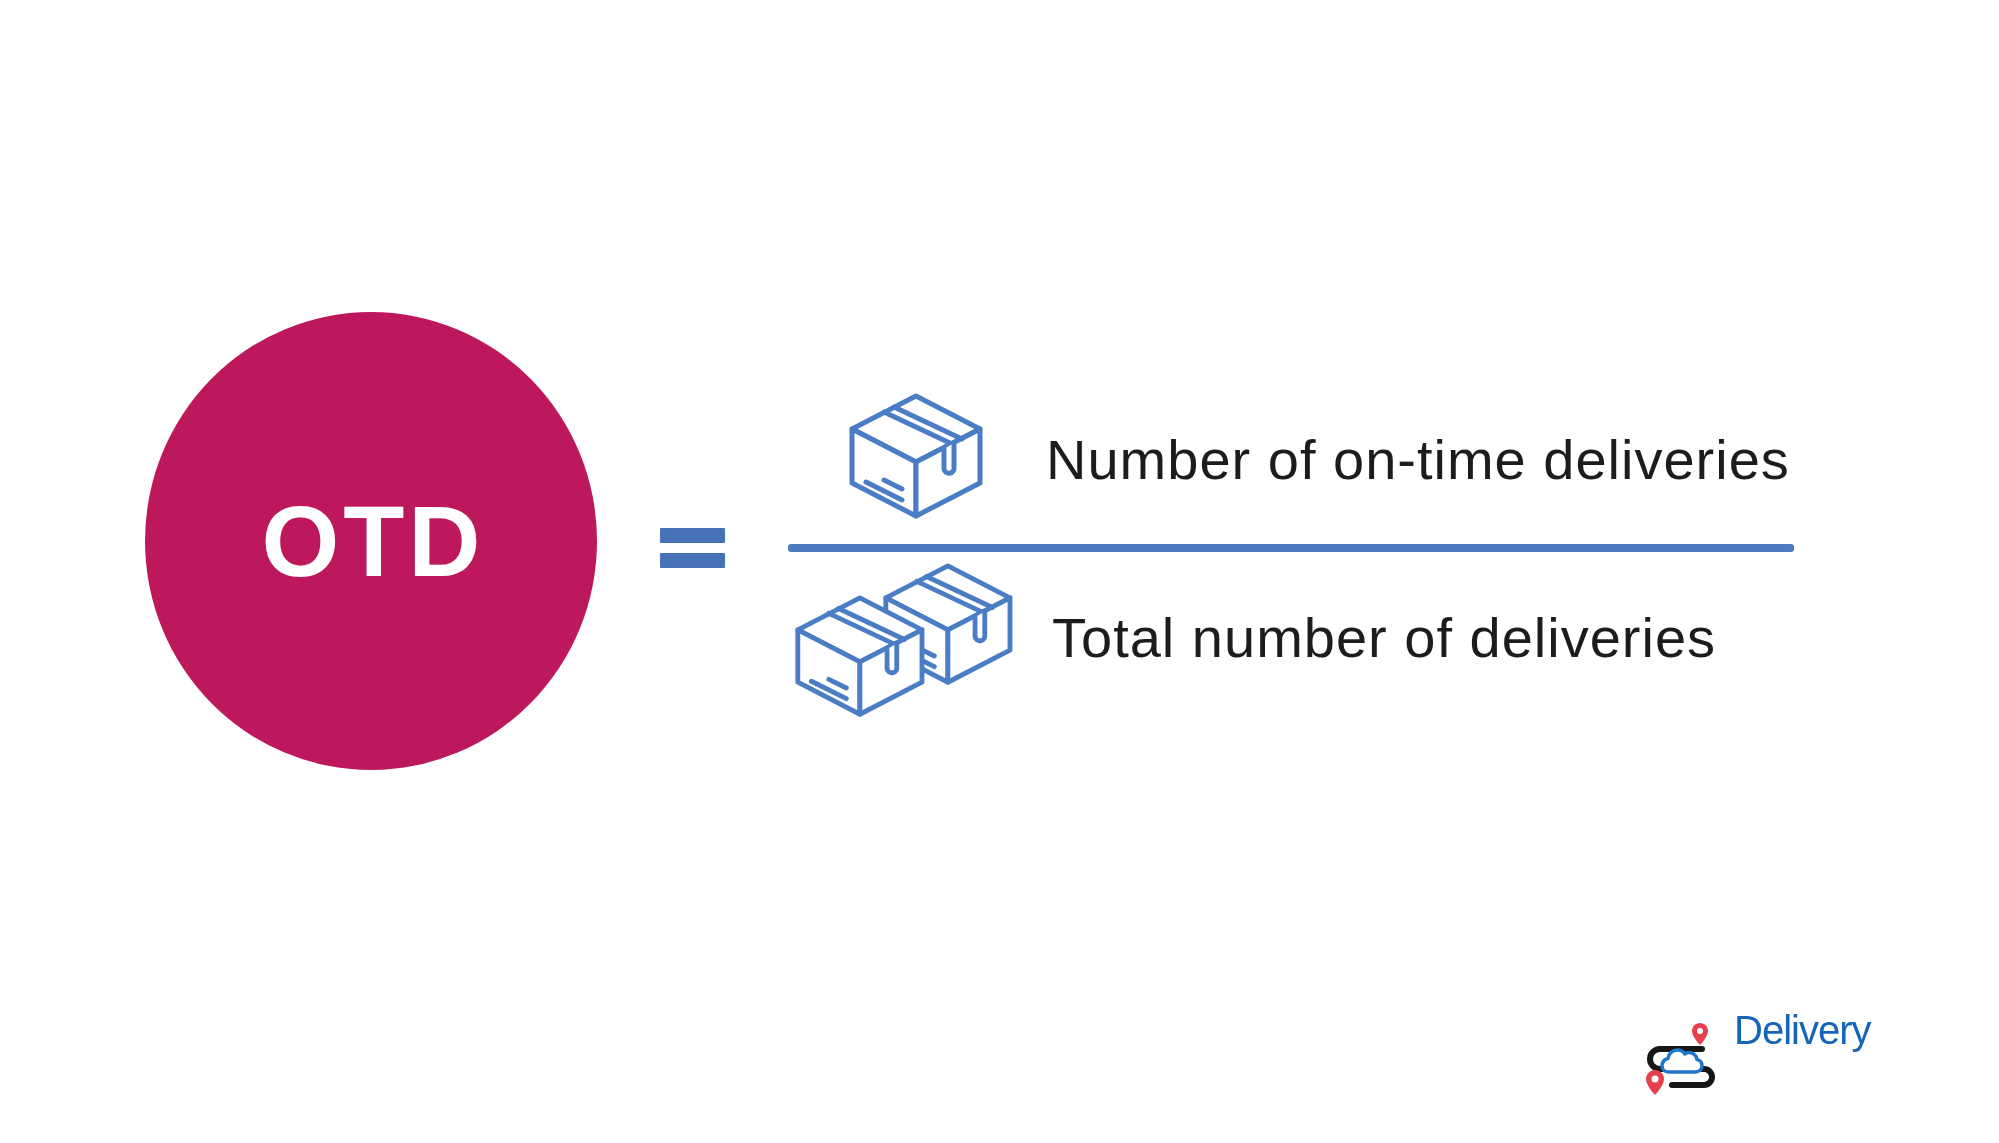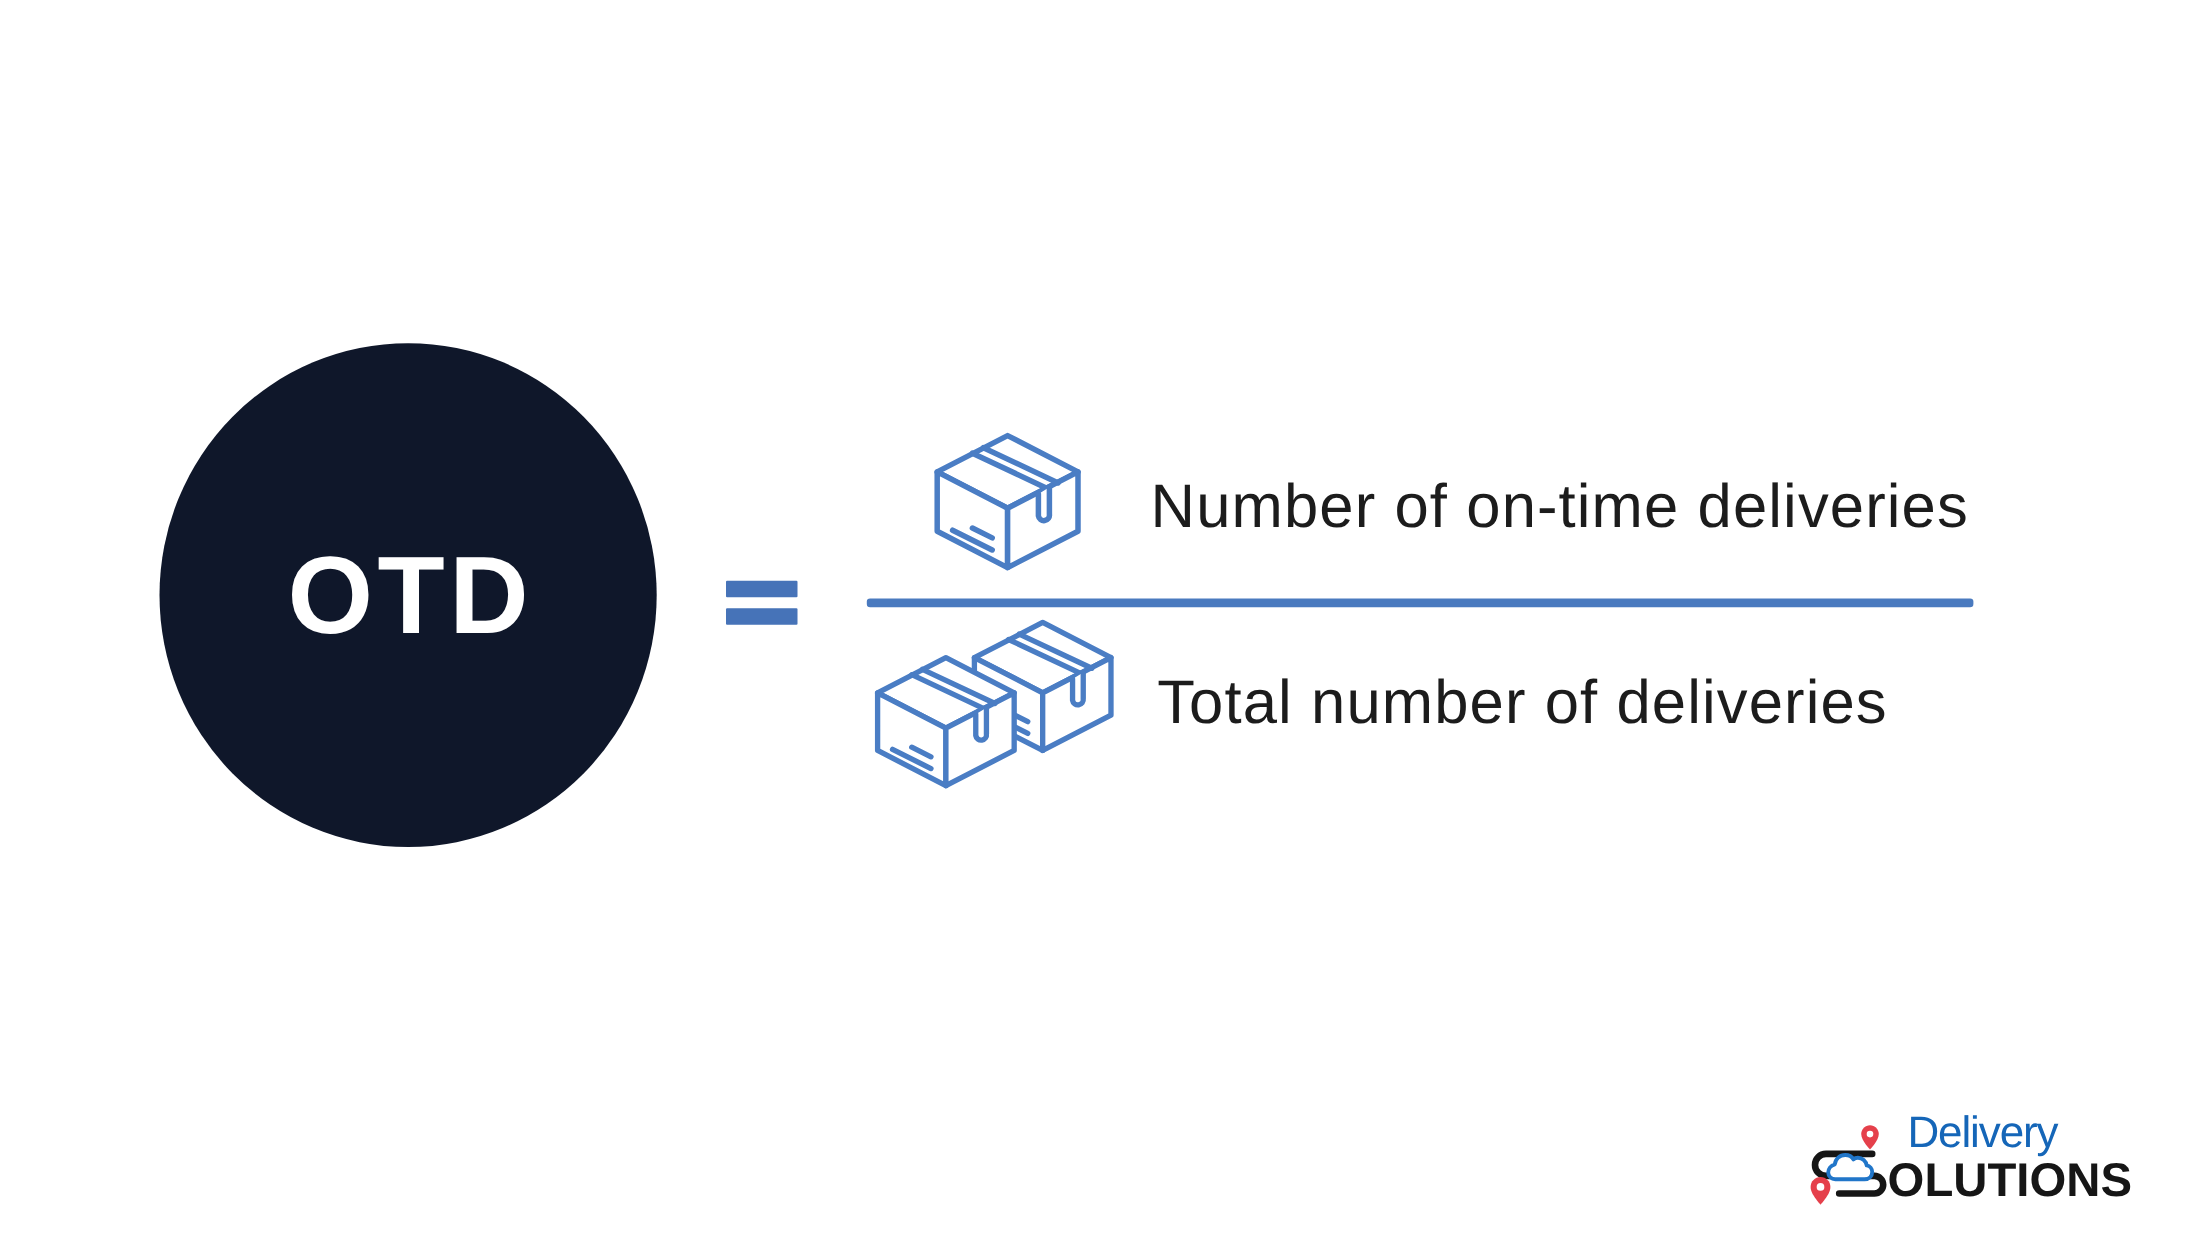--- a/index.html
+++ b/index.html
@@ -13,21 +13,21 @@
     background: #ffffff;
     overflow: hidden;
   }
 
   
   .otd-circle {
     position: absolute;
     left: 145px; top: 312px;
     width: 452px; height: 458px;
     border-radius: 50%;
-    background: #0f172a;
+    background: #be185d;
     display: flex;
     align-items: center;
     justify-content: center;
   }
   .otd-text {
     color: #ffffff;
     font-size: 100px;
     font-weight: bold;
     letter-spacing: 4px;
     line-height: 1;
@@ -146,16 +146,15 @@
         <path d="M62 5 c-4.4 0 -8 3.6 -8 8 c0 6 8 14 8 14 c0 0 8 -8 8 -14 c0 -4.4 -3.6 -8 -8 -8 Z"></path>
         <circle cx="62" cy="13" r="3" fill="#ffffff"></circle>
       </g>
 
       <g fill="#e5404b">
         <path d="M17 52 c-5 0 -9 4 -9 9 c0 6.8 9 16 9 16 c0 0 9 -9.2 9 -16 c0 -5 -4 -9 -9 -9 Z"></path>
         <circle cx="17" cy="61" r="3.5" fill="#ffffff"></circle>
       </g>
     </svg>
     <span class="brand-delivery">Delivery</span>
-    <span class="brand-solutions">OLUTIONS</span>
   </div>
 
 </div>
 
 </body></html>

